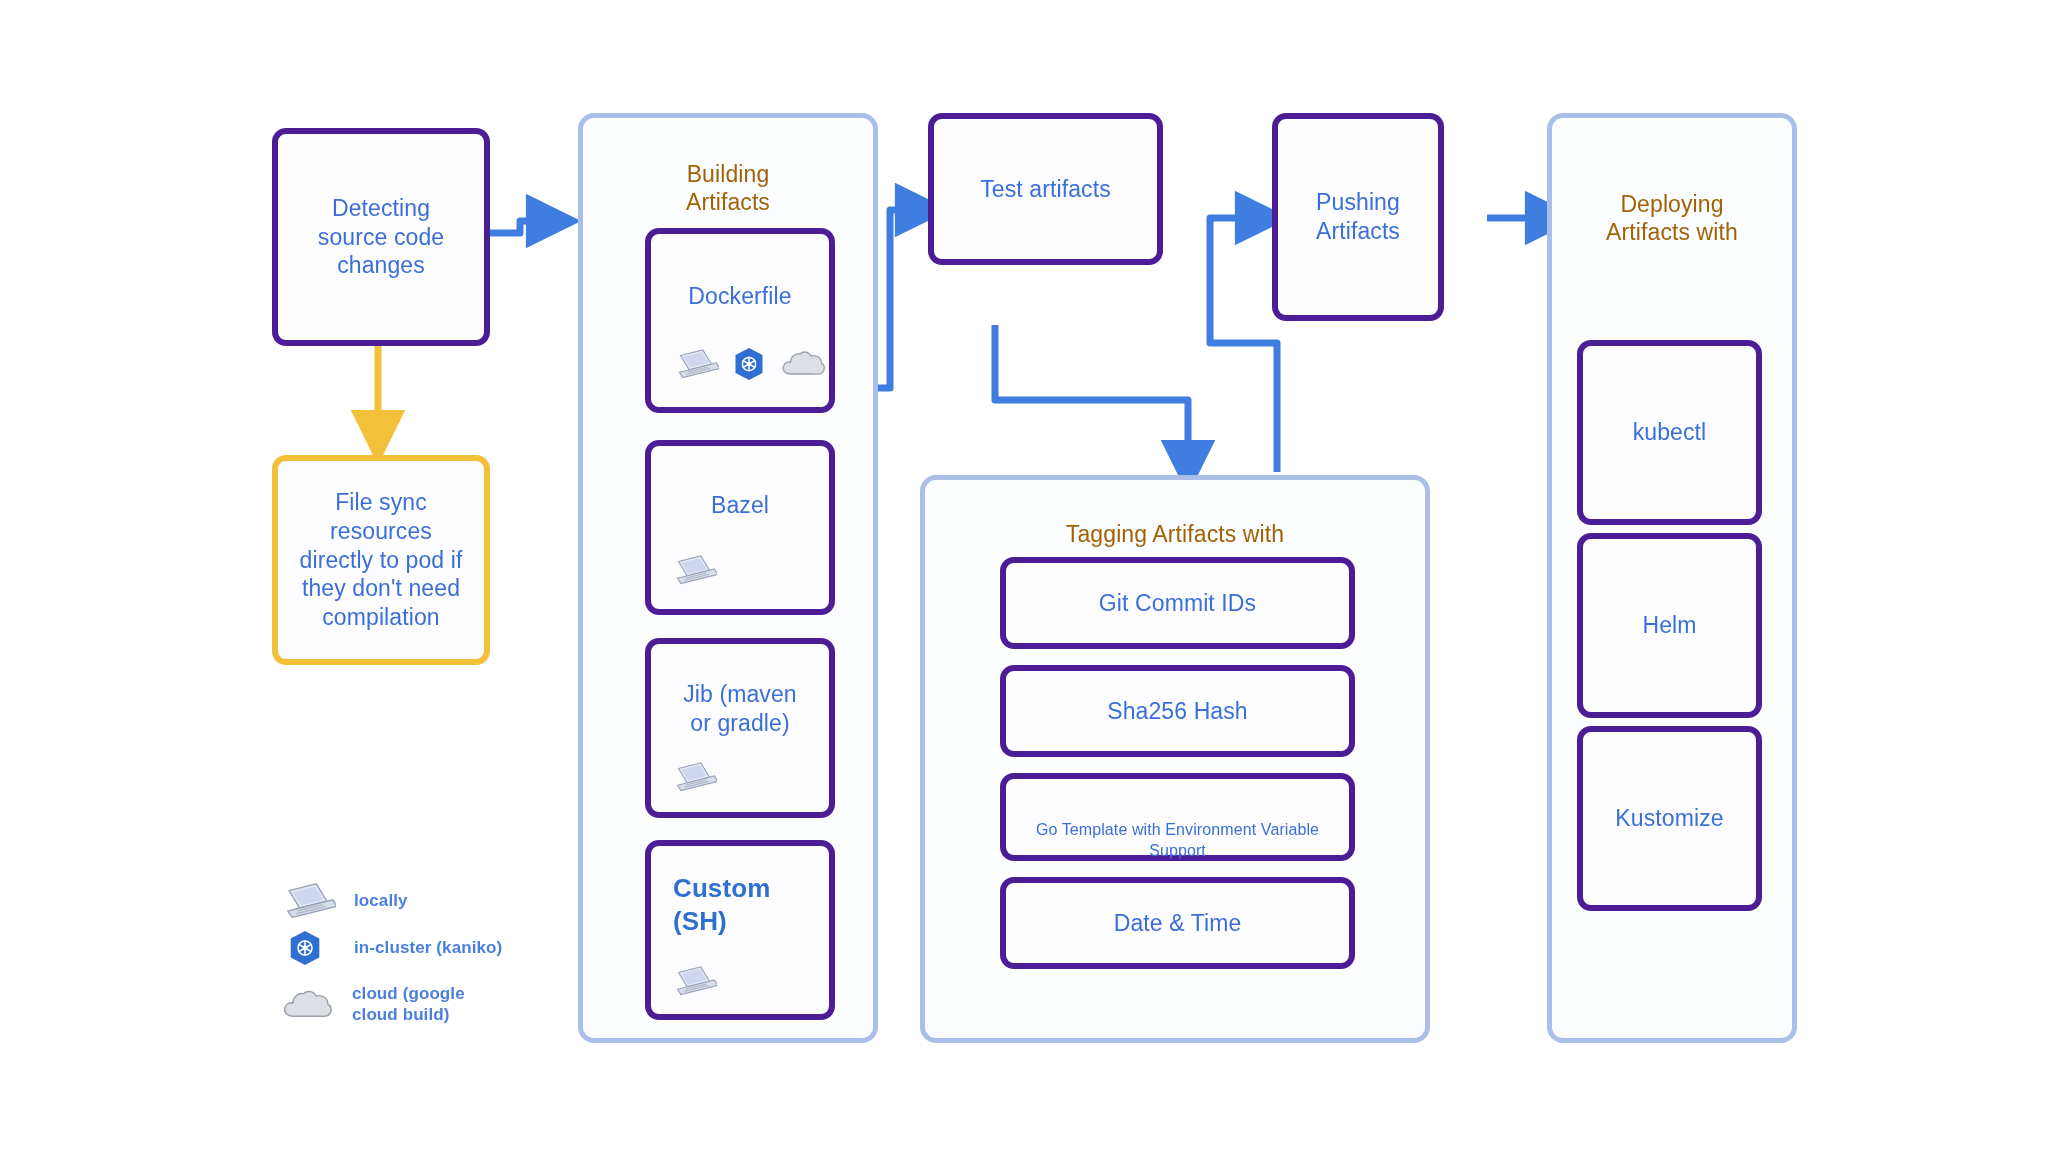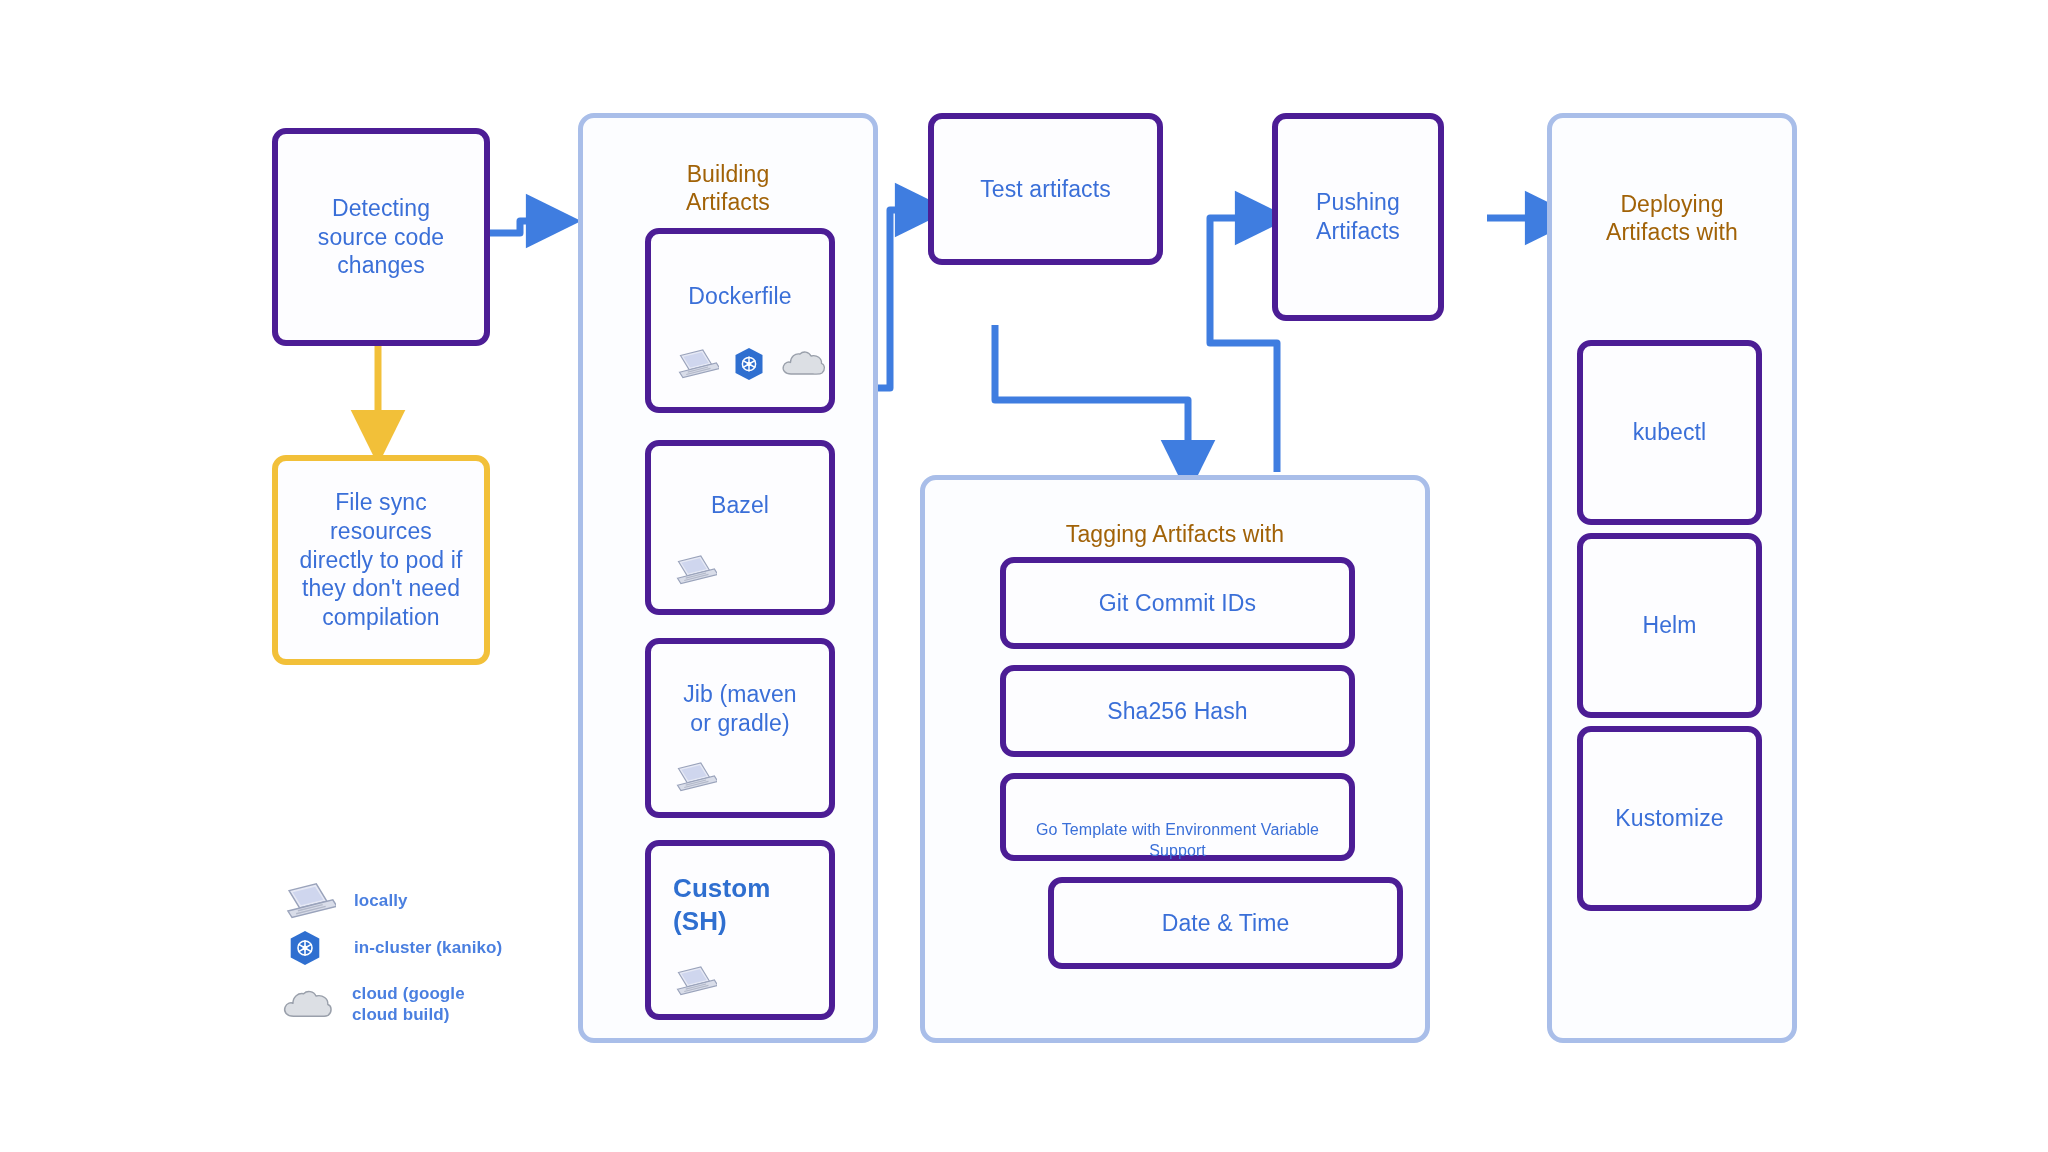--- a/index.html
+++ b/index.html
@@ -255,21 +255,21 @@
 
   <div class="node node-solid" style="left:1000px; top:557px; width:355px; height:92px;">
     <span class="label">Git Commit IDs</span>
   </div>
   <div class="node node-solid" style="left:1000px; top:665px; width:355px; height:92px;">
     <span class="label">Sha256 Hash</span>
   </div>
   <div class="node node-solid" style="left:1000px; top:773px; width:355px; height:88px;">
     <span class="label label-sm" style="padding:0 24px;margin-top:48px;">Go Template with Environment Variable Support</span>
   </div>
-  <div class="node node-solid" style="left:1000px; top:877px; width:355px; height:92px;margin-left:48px;">
+  <div class="node node-solid" style="left:1000px; top:877px; width:355px; height:92px;">
     <span class="label">Date &amp; Time</span>
   </div>
 
   <div class="node node-solid" style="left:1272px; top:113px; width:172px; height:208px;">
     <span class="label" style="white-space:pre-line;">Pushing
 Artifacts</span>
   </div>
 
   <div class="group" style="left:1547px; top:113px; width:250px; height:930px;">
     <div class="group-title" style="top:72px; white-space:pre-line;">Deploying

